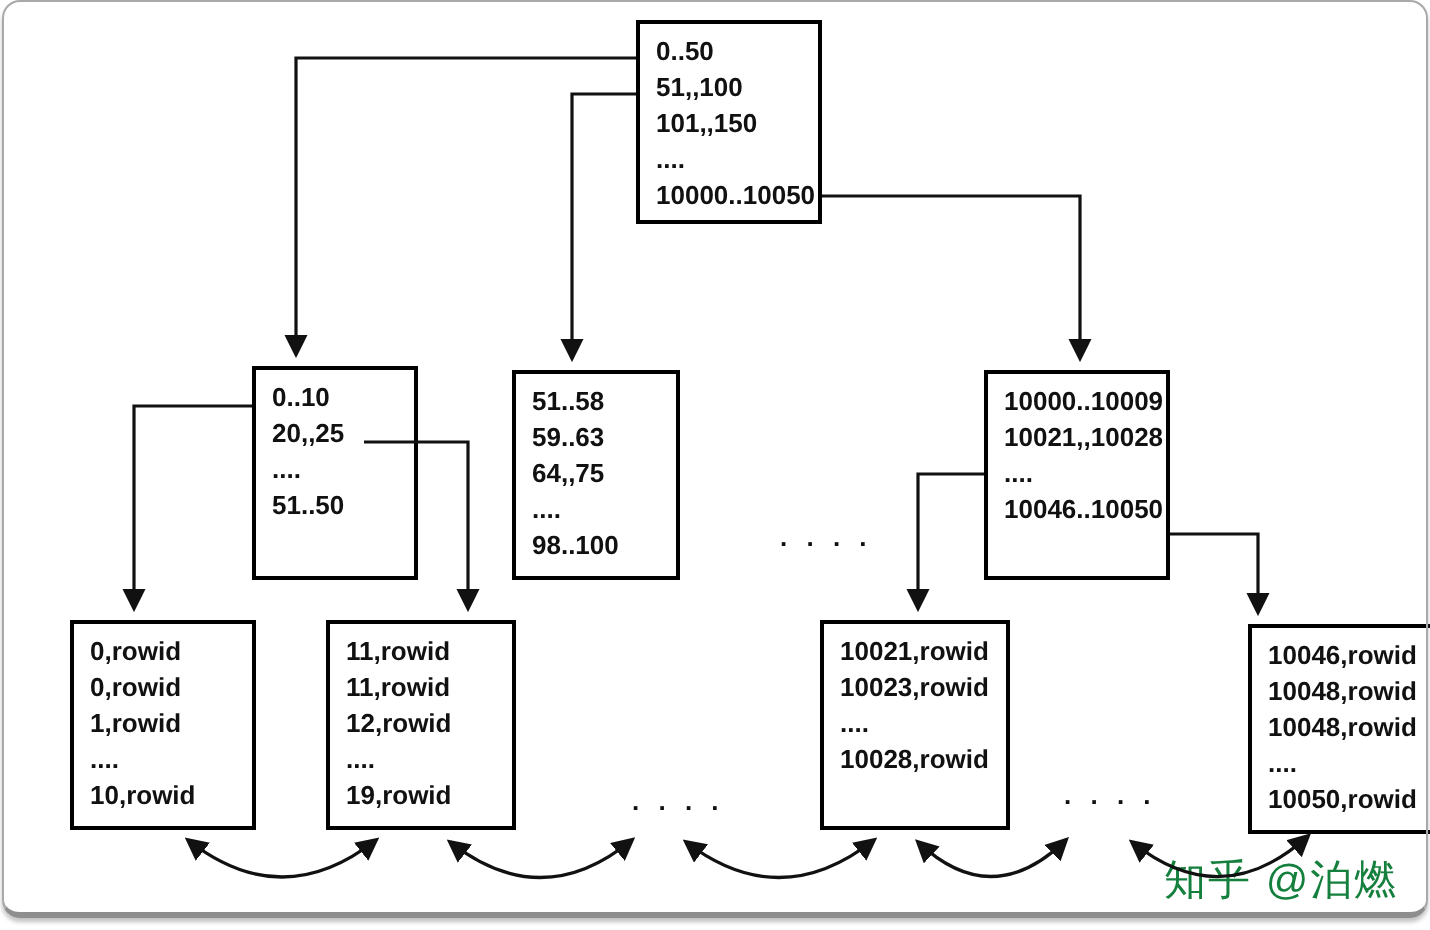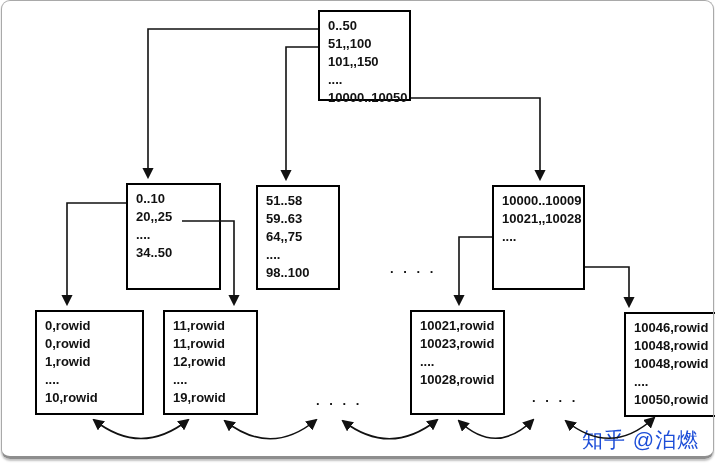--- a/index.html
+++ b/index.html
@@ -19,65 +19,66 @@
     box-sizing:border-box;padding:5px 0 0 8px;
     font-size:13px;font-weight:bold;line-height:18px;white-space:nowrap;
   }
   .row{height:18px;}
   .dots{
     position:absolute;font-size:13px;font-weight:bold;letter-spacing:3px;
     color:#111111;
   }
   .watermark{
     position:absolute;left:582px;top:426px;width:130px;
-    font-size:21px;color:#1d4ed8;letter-spacing:1px;white-space:nowrap;
+    font-size:21px;color:#15803d;letter-spacing:1px;white-space:nowrap;
   }
   svg.overlay{
     position:absolute;left:0;top:0;pointer-events:none;
   }
   svg.overlay path{fill:none;stroke:#111111;stroke-width:1.6;}
   svg.overlay .ah{fill:#111111;stroke:none;}
 </style>
 </head>
 <body>
 
 <div class="stage">
 
   <div class="watermark">知乎 @泊燃</div>
 
-  <div class="node" style="left:318px;top:10px;width:93px;height:91px">
+  <div class="node" style="left:318px;top:10px;width:93px;height:102px">
     <div class="row">0..50</div>
     <div class="row">51,,100</div>
     <div class="row">101,,150</div>
     <div class="row">....</div>
     <div class="row">10000..10050</div>
   </div>
 
-  <div class="node" style="left:126px;top:183px;width:95px;height:107px">
+  <div class="node" style="left:126px;top:183px;width:83px;height:107px">
     <div class="row">0..10</div>
     <div class="row">20,,25</div>
     <div class="row">....</div>
-    <div class="row">34..50</div>
+    <div class="row">51..50</div>
   </div>
 
   <div class="node" style="left:256px;top:185px;width:84px;height:105px">
     <div class="row">51..58</div>
     <div class="row">59..63</div>
     <div class="row">64,,75</div>
     <div class="row">....</div>
     <div class="row">98..100</div>
   </div>
 
   <div class="node" style="left:492px;top:185px;width:93px;height:105px">
     <div class="row">10000..10009</div>
     <div class="row">10021,,10028</div>
     <div class="row">....</div>
+    <div class="row">10046..10050</div>
   </div>
 
-  <div class="node" style="left:35px;top:310px;width:109px;height:105px">
+  <div class="node" style="left:35px;top:310px;width:93px;height:105px">
     <div class="row">0,rowid</div>
     <div class="row">0,rowid</div>
     <div class="row">1,rowid</div>
     <div class="row">....</div>
     <div class="row">10,rowid</div>
   </div>
 
   <div class="node" style="left:163px;top:310px;width:95px;height:105px">
     <div class="row">11,rowid</div>
     <div class="row">11,rowid</div>

